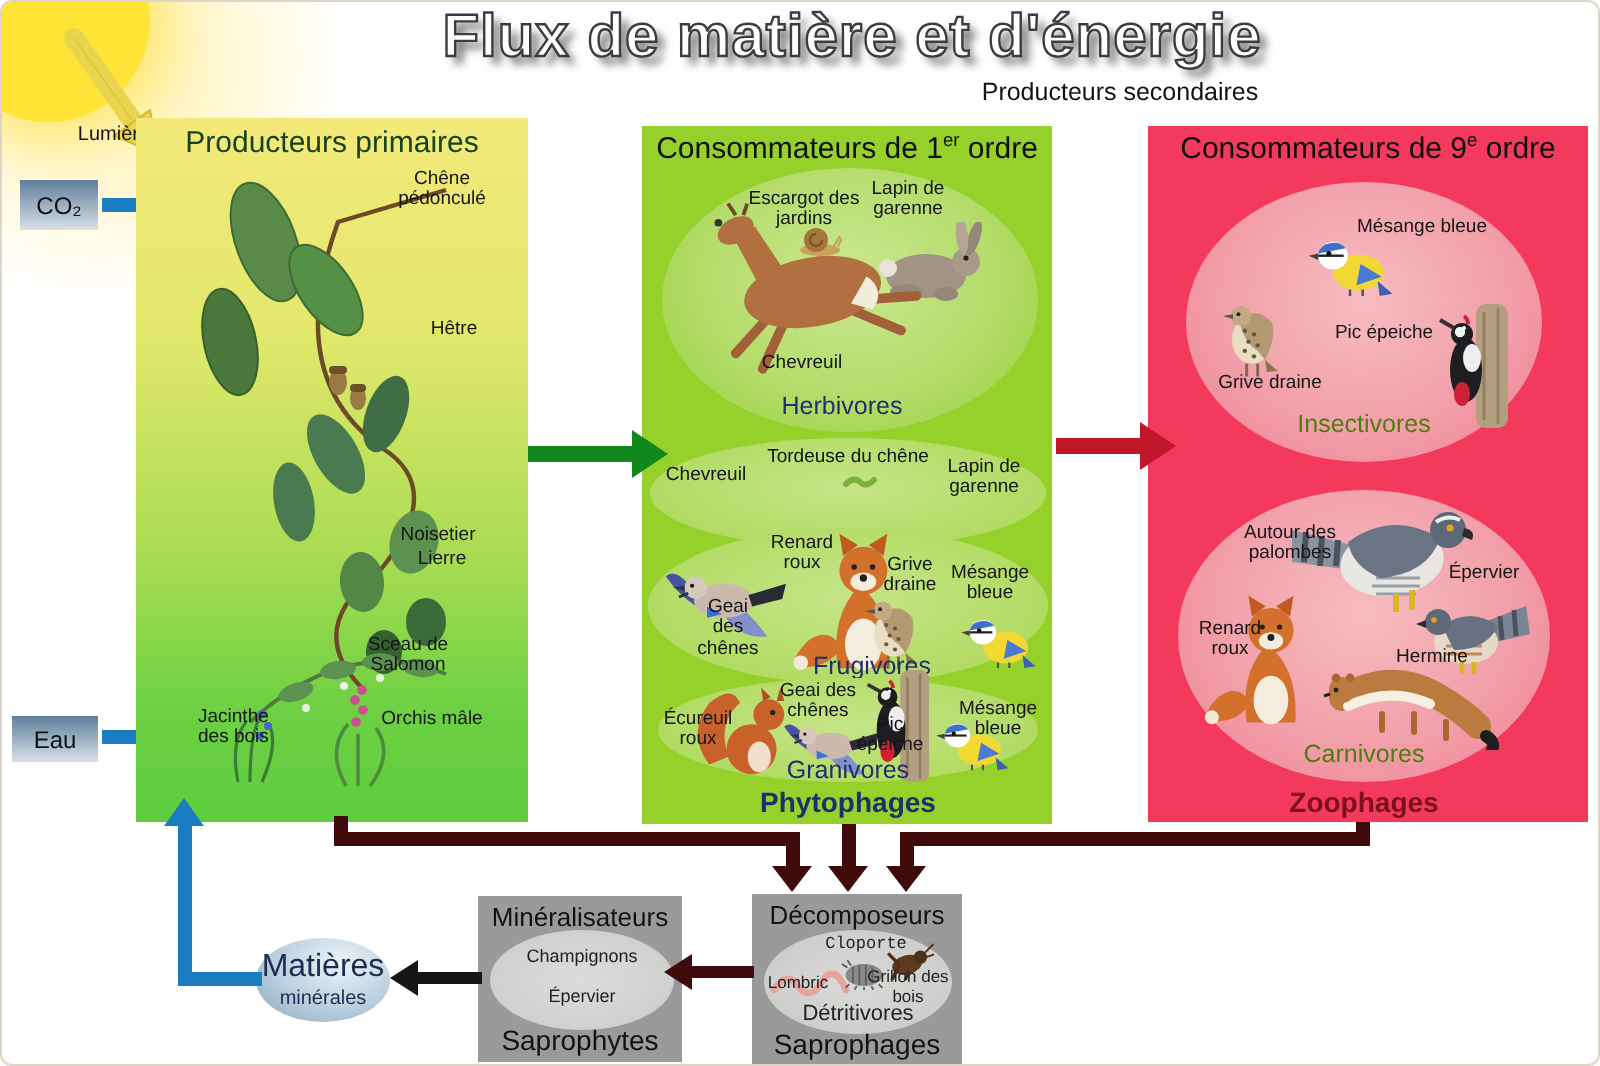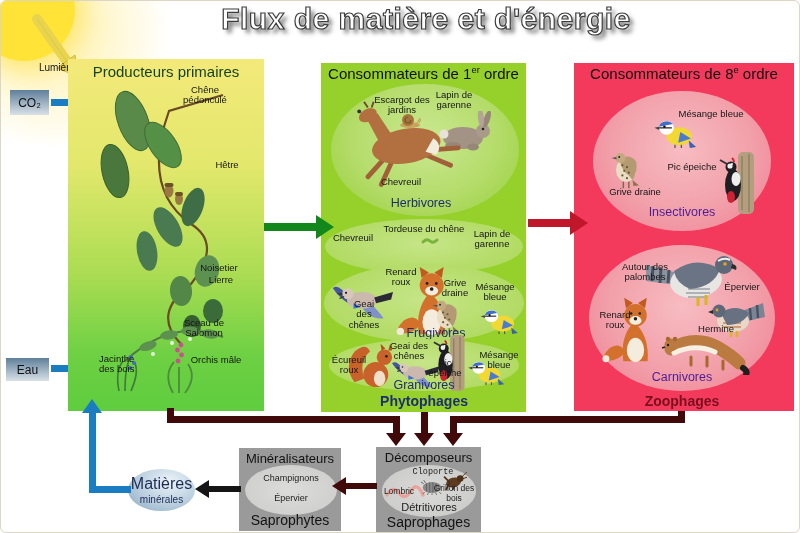--- a/index.html
+++ b/index.html
@@ -7,21 +7,21 @@
          font-family:"Liberation Sans",sans-serif;border:1px solid #ddd5c5;border-radius:6px;box-sizing:border-box;}
   #stage *{box-sizing:border-box;}
   .abs{position:absolute;}
   .box{position:absolute;}
   .ell{position:absolute;border-radius:50%;}
   .lbl{position:absolute;font-size:9.5px;line-height:1.1;color:#151515;text-align:center;}
   .lbl-left{text-align:left;}
   .bhdr{position:absolute;font-size:15px;color:#101010;text-align:center;white-space:nowrap;}
   .grn{color:#17431a;}
   .grp{position:absolute;font-size:12.5px;color:#1f2e6e;text-align:center;}
-  .grp2{position:absolute;font-size:12.5px;color:#4c1d95;text-align:center;}
+  .grp2{position:absolute;font-size:12.5px;color:#4d7c0f;text-align:center;}
   .foot-navy{position:absolute;font-size:14px;font-weight:600;color:#1f2e6e;text-align:center;}
   .foot-red{position:absolute;font-size:14px;font-weight:600;color:#7a0f1e;text-align:center;}
   .foot-green{position:absolute;font-size:14.5px;color:#17431a;text-align:center;}
   .ghdr{position:absolute;font-size:13px;color:#121212;text-align:center;}
   .gfoot{position:absolute;font-size:14px;color:#121212;text-align:center;}
   .gsp{position:absolute;font-size:8.5px;color:#222;text-align:center;line-height:1.15;}
   #title{position:absolute;left:200px;top:1px;width:450px;text-align:center;
          font-size:30px;font-weight:bold;color:#fff;letter-spacing:.5px;
          -webkit-text-stroke:1.2px #3c3c3c;
          text-shadow:4px 4px 4px rgba(90,90,90,.8);}
@@ -197,20 +197,21 @@
               background:radial-gradient(circle, rgba(255,240,160,.95) 0%, rgba(255,247,210,.55) 52%, rgba(255,250,230,0) 72%);"></div>
   <div class="abs" style="left:-28px;top:-42px;width:102px;height:102px;border-radius:50%;background:#ffe437;box-shadow:0 0 26px 8px rgba(255,228,90,.8);"></div>
   <svg style="left:16px;top:12px;" width="70" height="70" viewBox="0 0 70 70">
     <line x1="20" y1="6" x2="49" y2="47" stroke="#e8d44f" stroke-width="10" stroke-linecap="round"></line>
     <polygon points="62,64 58,42 40,55" fill="#e8d44f" stroke="#d4ba35" stroke-width="1"></polygon>
     <line x1="20" y1="6" x2="49" y2="47" stroke="#d4ba35" stroke-width="1" opacity=".5"></line>
   </svg>
   <div class="lbl" style="left:28px;top:37px;width:56px;font-size:10px;margin-top:24px;">Lumière</div>
 
   <div id="title">Flux de matière et d'énergie</div>
+  <div id="prod-sec">Producteurs secondaires</div>
 
   <div class="abs" style="left:9px;top:89px;width:39px;height:25px;background:linear-gradient(180deg,#5f7f9b,#d9e1e7);
               display:flex;align-items:center;justify-content:center;font-size:12px;color:#111;">
     <span>CO₂</span>
   </div>
   <div class="hbar" style="left:50px;top:98px;width:17px;height:7px;background:#1a7dc2;"></div>
   <div class="tri" style="left:67px;top:92px;border-top:9px solid transparent;border-bottom:9px solid transparent;border-left:14px solid #1a7dc2;"></div>
 
   <div class="abs" style="left:5px;top:357px;width:43px;height:23px;background:linear-gradient(180deg,#5f7f9b,#d9e1e7);
               display:flex;align-items:center;justify-content:center;font-size:12px;color:#111;">
@@ -252,21 +253,21 @@
     <circle cx="58" cy="278" r="2" fill="#4a66c8"></circle>
       <circle cx="61" cy="284" r="2" fill="#4a66c8"></circle>
       <circle cx="57" cy="289" r="2" fill="#4a66c8"></circle>
     <path d="M100 314 q-10 -18 1 -31 M112 314 q12 -16 3 -29 M106 314 v-26" stroke="#4e8a40" stroke-width="1.8" fill="none"></path>
     <circle cx="105" cy="282" r="2.4" fill="#cc4f92"></circle>
       <circle cx="108.5" cy="276" r="2.4" fill="#cc4f92"></circle>
     <circle cx="104.5" cy="271" r="2.4" fill="#cc4f92"></circle>
       <circle cx="108" cy="266" r="2.4" fill="#cc4f92"></circle>
   </svg>
 
-  <div class="lbl" style="left:168px;top:84px;width:72px;">Chêne pédonculé</div>
+  <div class="lbl" style="left:184px;top:84px;width:72px;">Chêne pédonculé</div>
   <div class="lbl" style="left:203px;top:159px;width:46px;">Hêtre</div>
   <div class="lbl" style="left:192px;top:238px;width:52px;margin-top:24px;">Noisetier</div>
   <div class="lbl" style="left:198px;top:274px;width:44px;">Lierre</div>
   <div class="lbl" style="left:163px;top:317px;width:80px;">Sceau de Salomon</div>
   <div class="lbl lbl-left" style="left:98px;top:353px;width:46px;">Jacinthe des bois</div>
   <div class="lbl" style="left:186px;top:354px;width:58px;">Orchis mâle</div>
 
   <div class="box" style="left:320px;top:62px;width:205px;height:349px;background:#96d12b;"></div>
   <div class="bhdr" style="left:322px;top:64px;width:201px;">
     <span>Consommateurs de 1</span><sup>er</sup><span> ordre</span>
@@ -332,21 +333,21 @@
   <div class="lbl" style="left:326px;top:354px;width:44px;">Écureuil roux</div>
   <div class="lbl" style="left:384px;top:340px;width:48px;">Geai des chênes</div>
   <div class="lbl" style="left:424px;top:357px;width:40px;">Pic épeiche</div>
   <div class="lbl" style="left:474px;top:349px;width:48px;">Mésange bleue</div>
   <div class="grp" style="left:388px;top:377px;width:70px;">Granivores</div>
 
   <div class="foot-navy" style="left:370px;top:392px;width:106px;">Phytophages</div>
 
   <div class="box" style="left:573px;top:62px;width:220px;height:348px;background:#f43a5c;"></div>
   <div class="bhdr" style="left:578px;top:64px;width:210px;">
-    <span>Consommateurs de 8</span><sup>e</sup><span> ordre</span>
+    <span>Consommateurs de 9</span><sup>e</sup><span> ordre</span>
   </div>
 
   <div class="ell" style="left:592px;top:90px;width:178px;height:140px;
               background:radial-gradient(ellipse at 50% 42%, #f7bcc1 0%, #f2a0aa 55%, #ee7e90 100%);"></div>
   <svg style="left:652px;top:112px;" width="44" height="36">
       <use href="#sym-tit"></use>
     </svg>
   <svg style="left:716px;top:138px;" width="44" height="88">
       <use href="#sym-woodpecker"></use>
     </svg>

